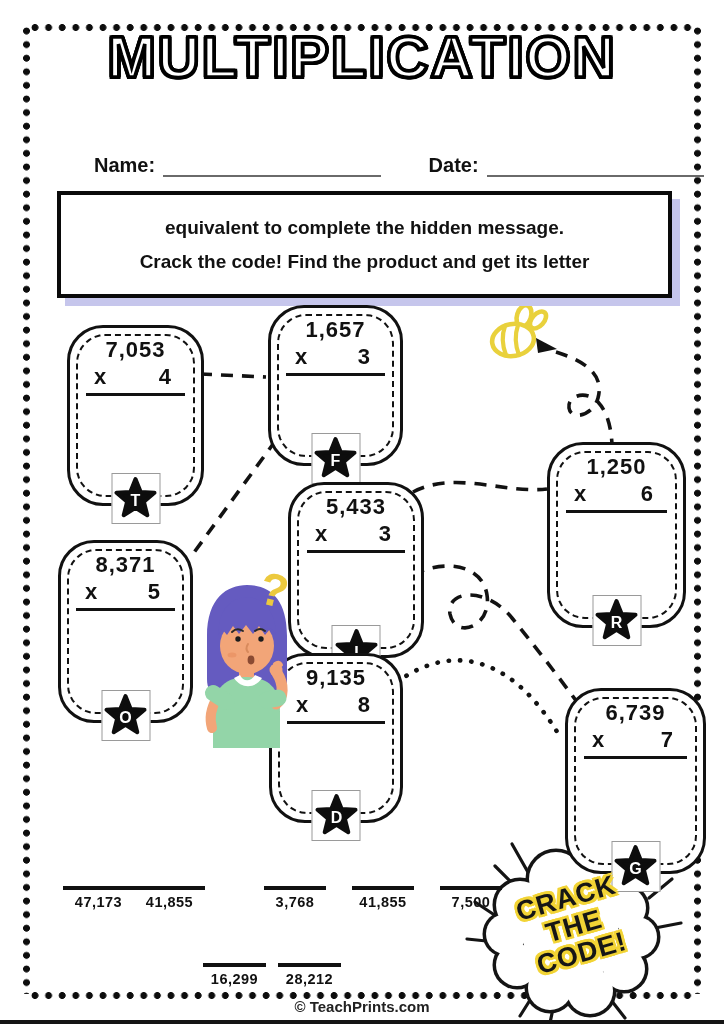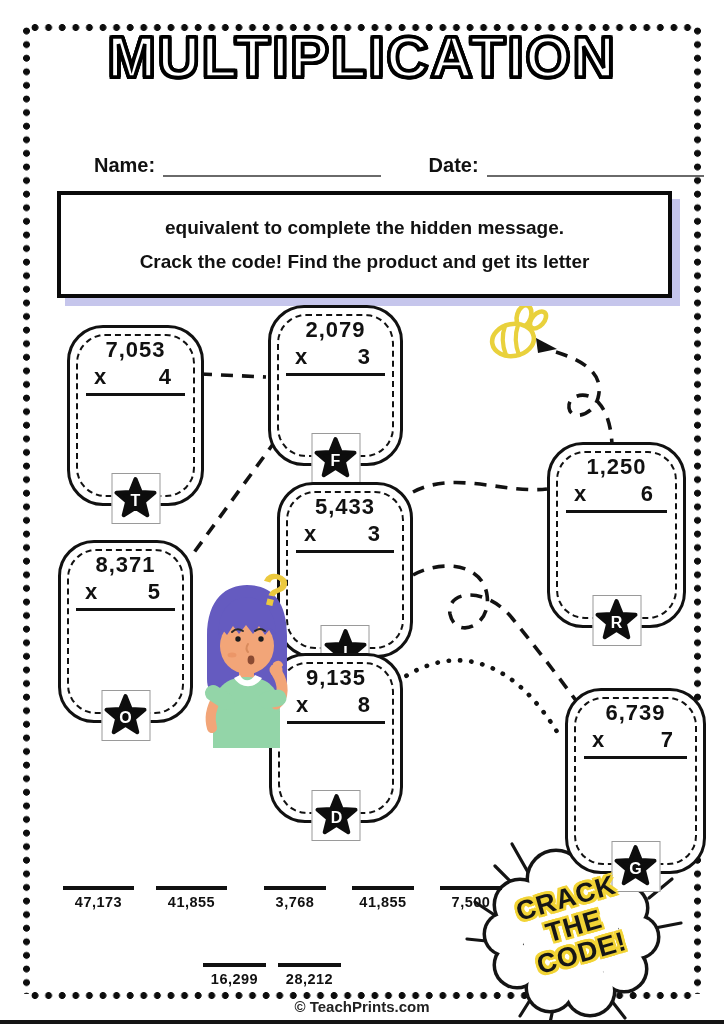--- a/index.html
+++ b/index.html
@@ -58,21 +58,21 @@
     width:47px;height:49px;background:#fff;border:1.5px solid #9a9a9a;z-index:3;
     display:flex;align-items:center;justify-content:center;}
   .star-svg{display:block;}
   .star-shape{fill:#0d0d0d;stroke:#0d0d0d;stroke-width:4;stroke-linejoin:round;}
   .star-letter{fill:#ffffff;font-family:"Liberation Sans",sans-serif;font-size:16px;font-weight:bold;}
 
   .card-t{left:67px; top:325px; width:131px;height:175px;}
   .card-f{left:268px;top:305px;width:129px;height:155px;}
   .card-r{left:547px;top:442px;width:133px;height:180px;}
   .card-o{left:58px; top:540px;width:129px;height:177px;}
-  .card-i{left:277px;top:482px;width:130px;height:170px;}
+  .card-i{left:288px;top:482px;width:130px;height:170px;}
   .card-d{left:269px;top:653px;width:128px;height:164px;}
   .card-g{left:565px;top:688px;width:135px;height:180px;}
 
   
   .decor{position:absolute;left:0;top:0;z-index:1;pointer-events:none;}
   .dash{fill:none;stroke:#121212;stroke-width:3.6px;stroke-dasharray:12 9;}
   .dotline{fill:none;stroke:#121212;stroke-width:4.6px;stroke-dasharray:0.3 11;stroke-linecap:round;}
   .bee-part{fill:#ffffff;stroke:#e9d13c;stroke-width:4.6px;}
   .bee-stripe{fill:none;stroke:#e9d13c;stroke-width:4.2px;stroke-linecap:round;}
   .burst-black{fill:#141414;}
@@ -88,21 +88,21 @@
 
   
   .girl{position:absolute;left:183px;top:572px;width:128px;height:176px;z-index:3;}
   .qmark{position:absolute;left:260px;top:563px;z-index:3;font-size:46px;font-weight:bold;
     color:#ecc93e;transform:rotate(14deg);}
 
   
   .ansgroup{position:absolute;display:flex;z-index:2;}
   .blank{border-top:4px solid #111;text-align:center;font-weight:bold;
     font-size:14.5px;padding-top:4px;letter-spacing:0.5px;}
-  .g-r1w1{left:63px;top:886px;gap:22px;}
+  .g-r1w1{left:63px;top:886px;gap:0;}
   .g-r1w1 .blank{width:71px;}
   .g-r1w2{left:264px;top:886px;gap:26px;}
   .g-r1w2 .blank{width:62px;}
   .g-r2w1{left:203px;top:963px;gap:12px;}
   .g-r2w1 .blank{width:63px;}
 
   
   .footer{position:absolute;top:998px;left:0;width:724px;text-align:center;
     font-size:15px;font-weight:bold;color:#222;z-index:2;}
 </style>
@@ -205,21 +205,21 @@
     <svg class="star-svg" width="46" height="46" viewBox="0 0 46 46">
       <path class="star-shape" d="M23,3 L28.2,15.9 L42,16.8 L31.4,25.7 L34.8,39.2 L23,31.8 L11.2,39.2 L14.6,25.7 L4,16.8 L17.8,15.9 Z"></path>
       <text class="star-letter" x="23" y="29.5" text-anchor="middle">T</text>
     </svg>
   </div>
 </div>
 
 <div class="card card-f">
   <div class="card-inner"></div>
   <div class="prob">
-    <div class="prob-val">2,079</div>
+    <div class="prob-val">1,657</div>
     <div class="prob-row">
       <span>x</span>
       <span>3</span>
     </div>
     <div class="prob-hr"></div>
     <div class="work"></div>
   </div>
   <div class="starbox">
     <svg class="star-svg" width="46" height="46" viewBox="0 0 46 46">
       <path class="star-shape" d="M23,3 L28.2,15.9 L42,16.8 L31.4,25.7 L34.8,39.2 L23,31.8 L11.2,39.2 L14.6,25.7 L4,16.8 L17.8,15.9 Z"></path>

